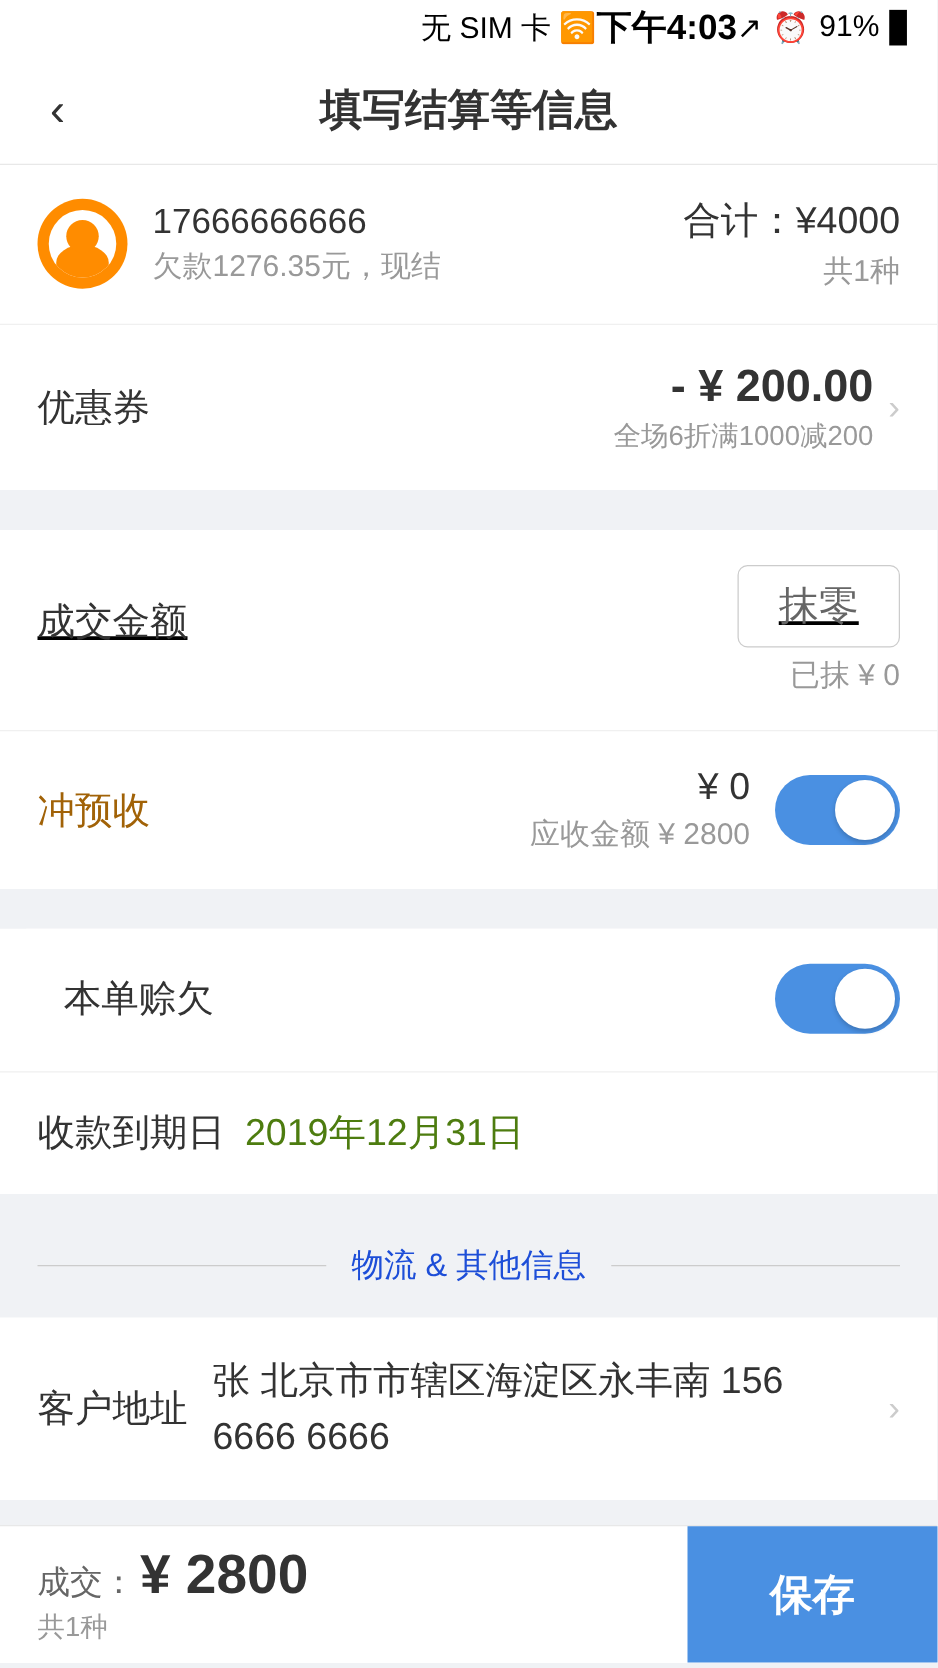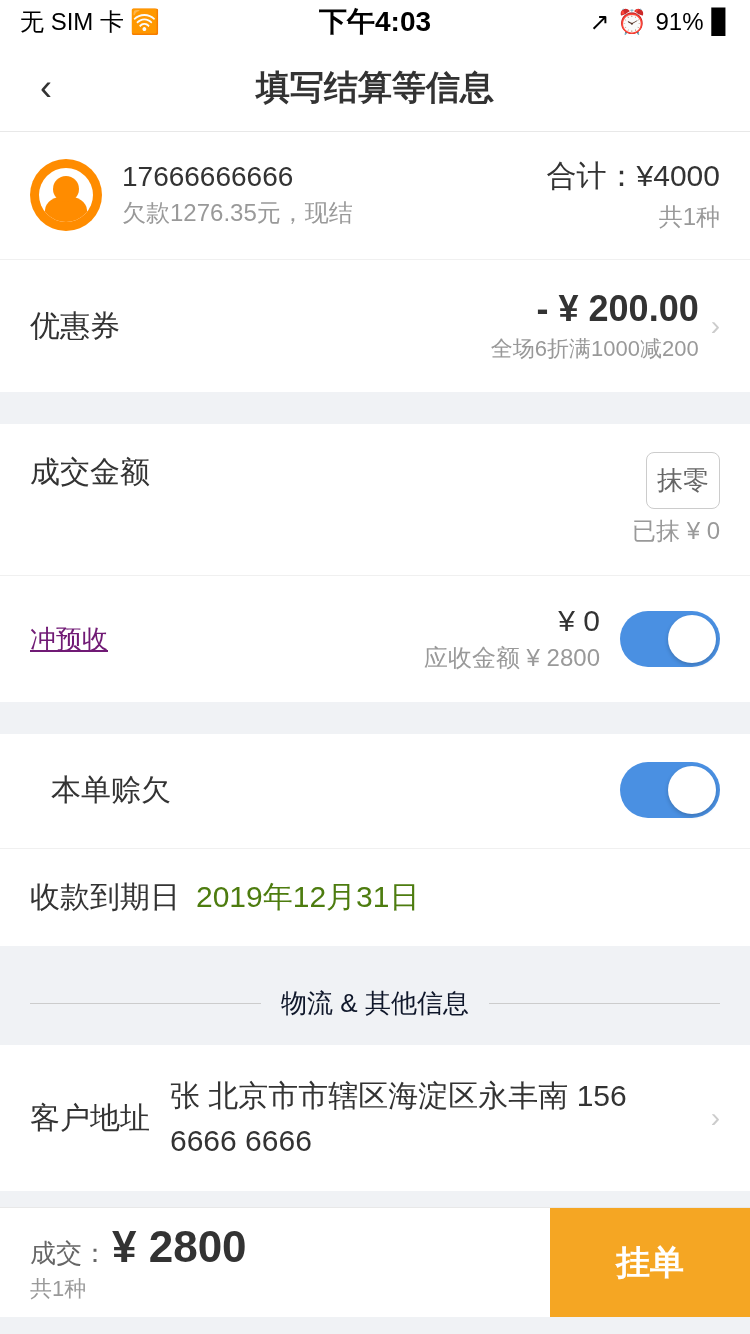--- a/index.html
+++ b/index.html
@@ -12,21 +12,21 @@
       position: relative;
       font-size: 28px;
     }
 
     
     .status-bar {
       background: #fff;
       height: 44px;
       display: flex;
       align-items: center;
-      justify-content: space-between;
+      justify-content: flex-end;
       padding: 0 20px;
       font-size: 24px;
       font-weight: 500;
     }
     .status-left { display: flex; align-items: center; gap: 10px; }
     .status-center { font-size: 28px; font-weight: 700; }
     .status-right { display: flex; align-items: center; gap: 8px; }
 
     
     .nav-bar {
@@ -179,63 +179,64 @@
       background: #f0f2f5;
     }
 
     
     .amount-section {
       background: #fff;
       padding: 28px 30px;
     }
     .amount-row {
       display: flex;
-      align-items: flex-start;
-      justify-content: space-between;
+      align-items: flex-end;
+      justify-content: space-between;
+      text-decoration: underline;
     }
     .amount-label {
       font-size: 30px;
       color: #333;
     }
     .amount-right {
       display: flex;
       align-items: center;
       gap: 20px;
     }
     .amount-value {
       font-size: 52px;
       font-weight: 600;
       color: #4a90e2;
     }
     .round-btn {
       border: 1px solid #ccc;
       border-radius: 8px;
-      padding: 10px 10px;
-      font-size: 26px;
+      padding: 10px 32px;
+      font-size: 32px;
       color: #666;
       background: #fff;
       cursor: pointer;
     }
     .amount-sub {
       font-size: 24px;
       color: #999;
       margin-top: 6px;
       text-align: right;
     }
 
     
     .prepay-section {
       background: #fff;
       padding: 28px 30px;
       display: flex;
       align-items: center;
       justify-content: space-between;
       border-top: 1px solid #f0f0f0;
     }
-    .prepay-label { font-size: 26px; color: #701a75; text-decoration: underline; }
+    .prepay-label { font-size: 30px; color: #a16207; }
     .prepay-right { display: flex; align-items: center; gap: 20px; }
     .prepay-amount-wrap { text-align: right; }
     .prepay-amount { font-size: 30px; color: #333; }
     .prepay-sub { font-size: 24px; color: #999; margin-top: 4px; }
 
     
     .toggle {
       width: 100px;
       height: 56px;
       border-radius: 28px;
@@ -289,21 +290,21 @@
       justify-content: center;
       gap: 20px;
     }
     .divider-line {
       flex: 1;
       height: 1px;
       background: #ccc;
     }
     .divider-text {
       font-size: 26px;
-      color: #0f172a;
+      color: #1d4ed8;
       white-space: nowrap;
     }
 
     
     .address-section {
       background: #fff;
       padding: 28px 30px;
       display: flex;
       align-items: center;
       justify-content: space-between;
@@ -316,21 +317,21 @@
       margin: 0 20px;
       line-height: 1.5;
     }
 
     
     .bottom-spacer { height: 160px; background: #f0f2f5; }
 
     
     .bottom-bar {
       position: fixed;
-      bottom: 17px;
+      bottom: 4px;
       left: 0;
       width: 750px;
       height: 110px;
       background: #fff;
       display: flex;
       align-items: stretch;
       border-top: 1px solid #e8e8e8;
     }
     .bottom-summary {
       flex: 1;
@@ -484,14 +485,14 @@
 </div>
 
 <div class="bottom-bar">
   <div class="bottom-summary">
     <div style="display:flex; align-items:baseline; gap:4px;">
       <span class="bottom-deal-label">成交：</span>
       <span class="bottom-deal-amount">¥ 2800</span>
     </div>
     <div class="bottom-count">共1种</div>
   </div>
-  <div class="bottom-btn-hold">挂单</div>
+  <div class="bottom-btn-save">保存</div>
 </div>
 
 </body></html>

